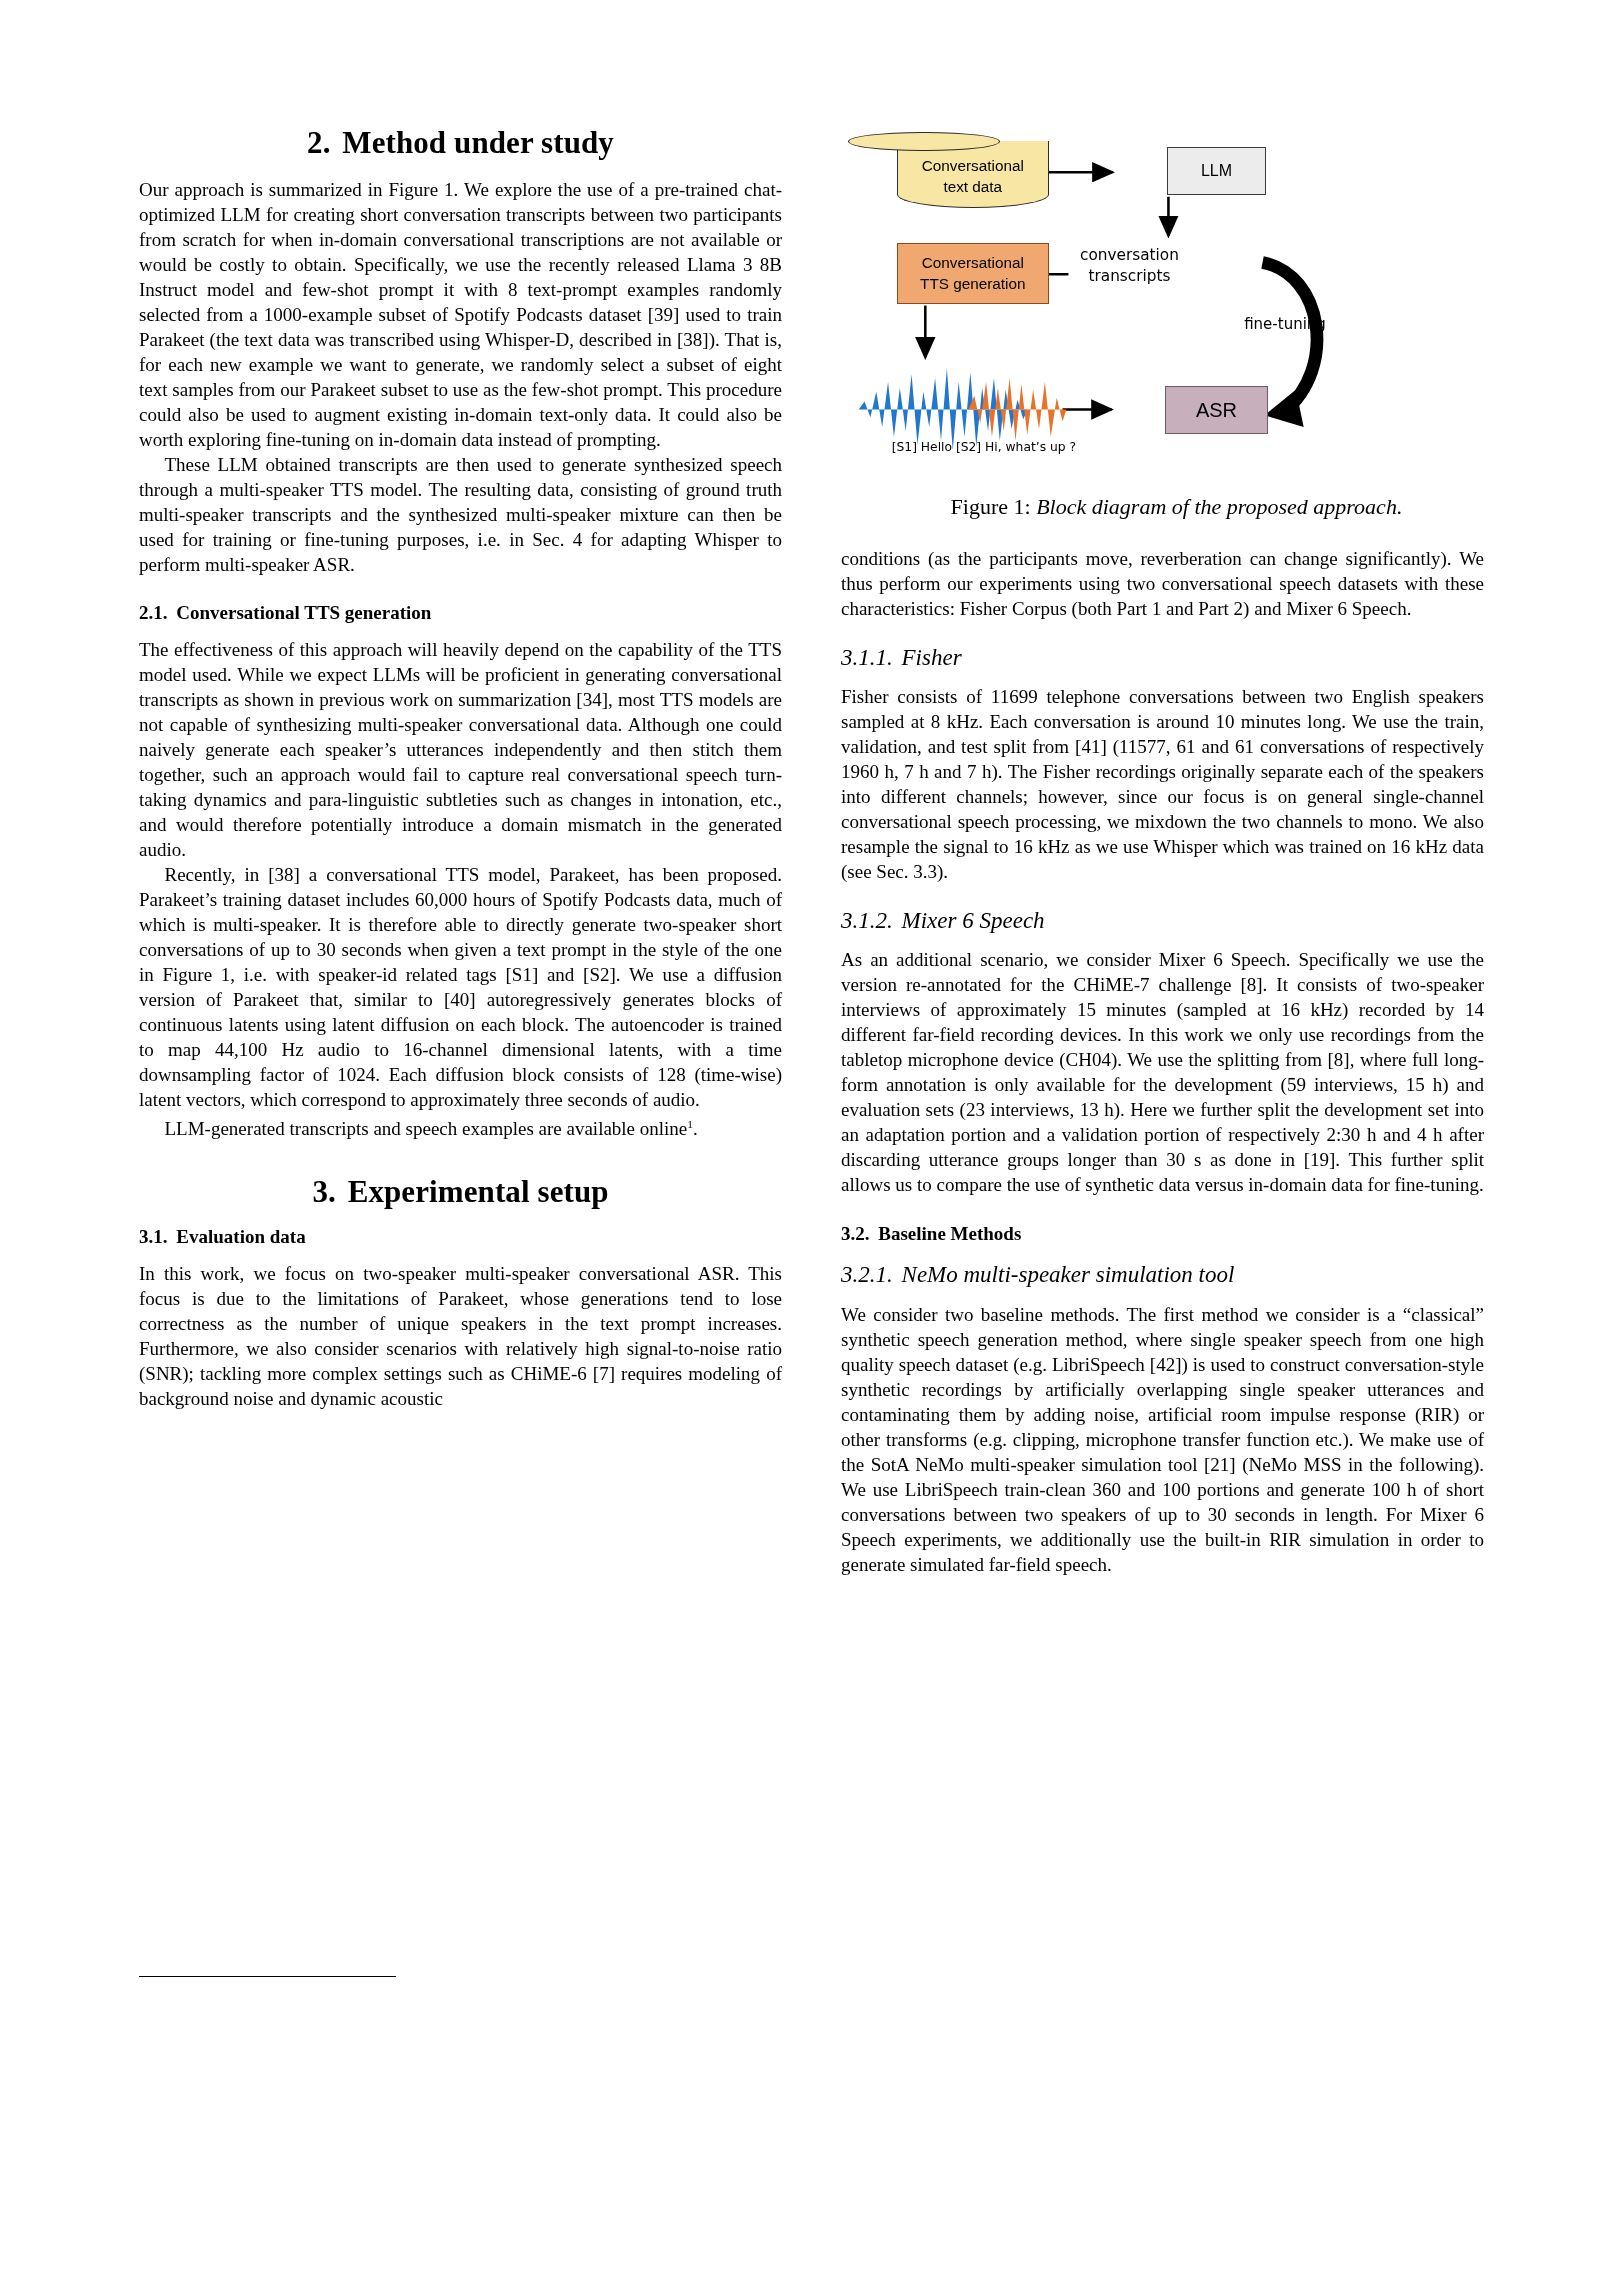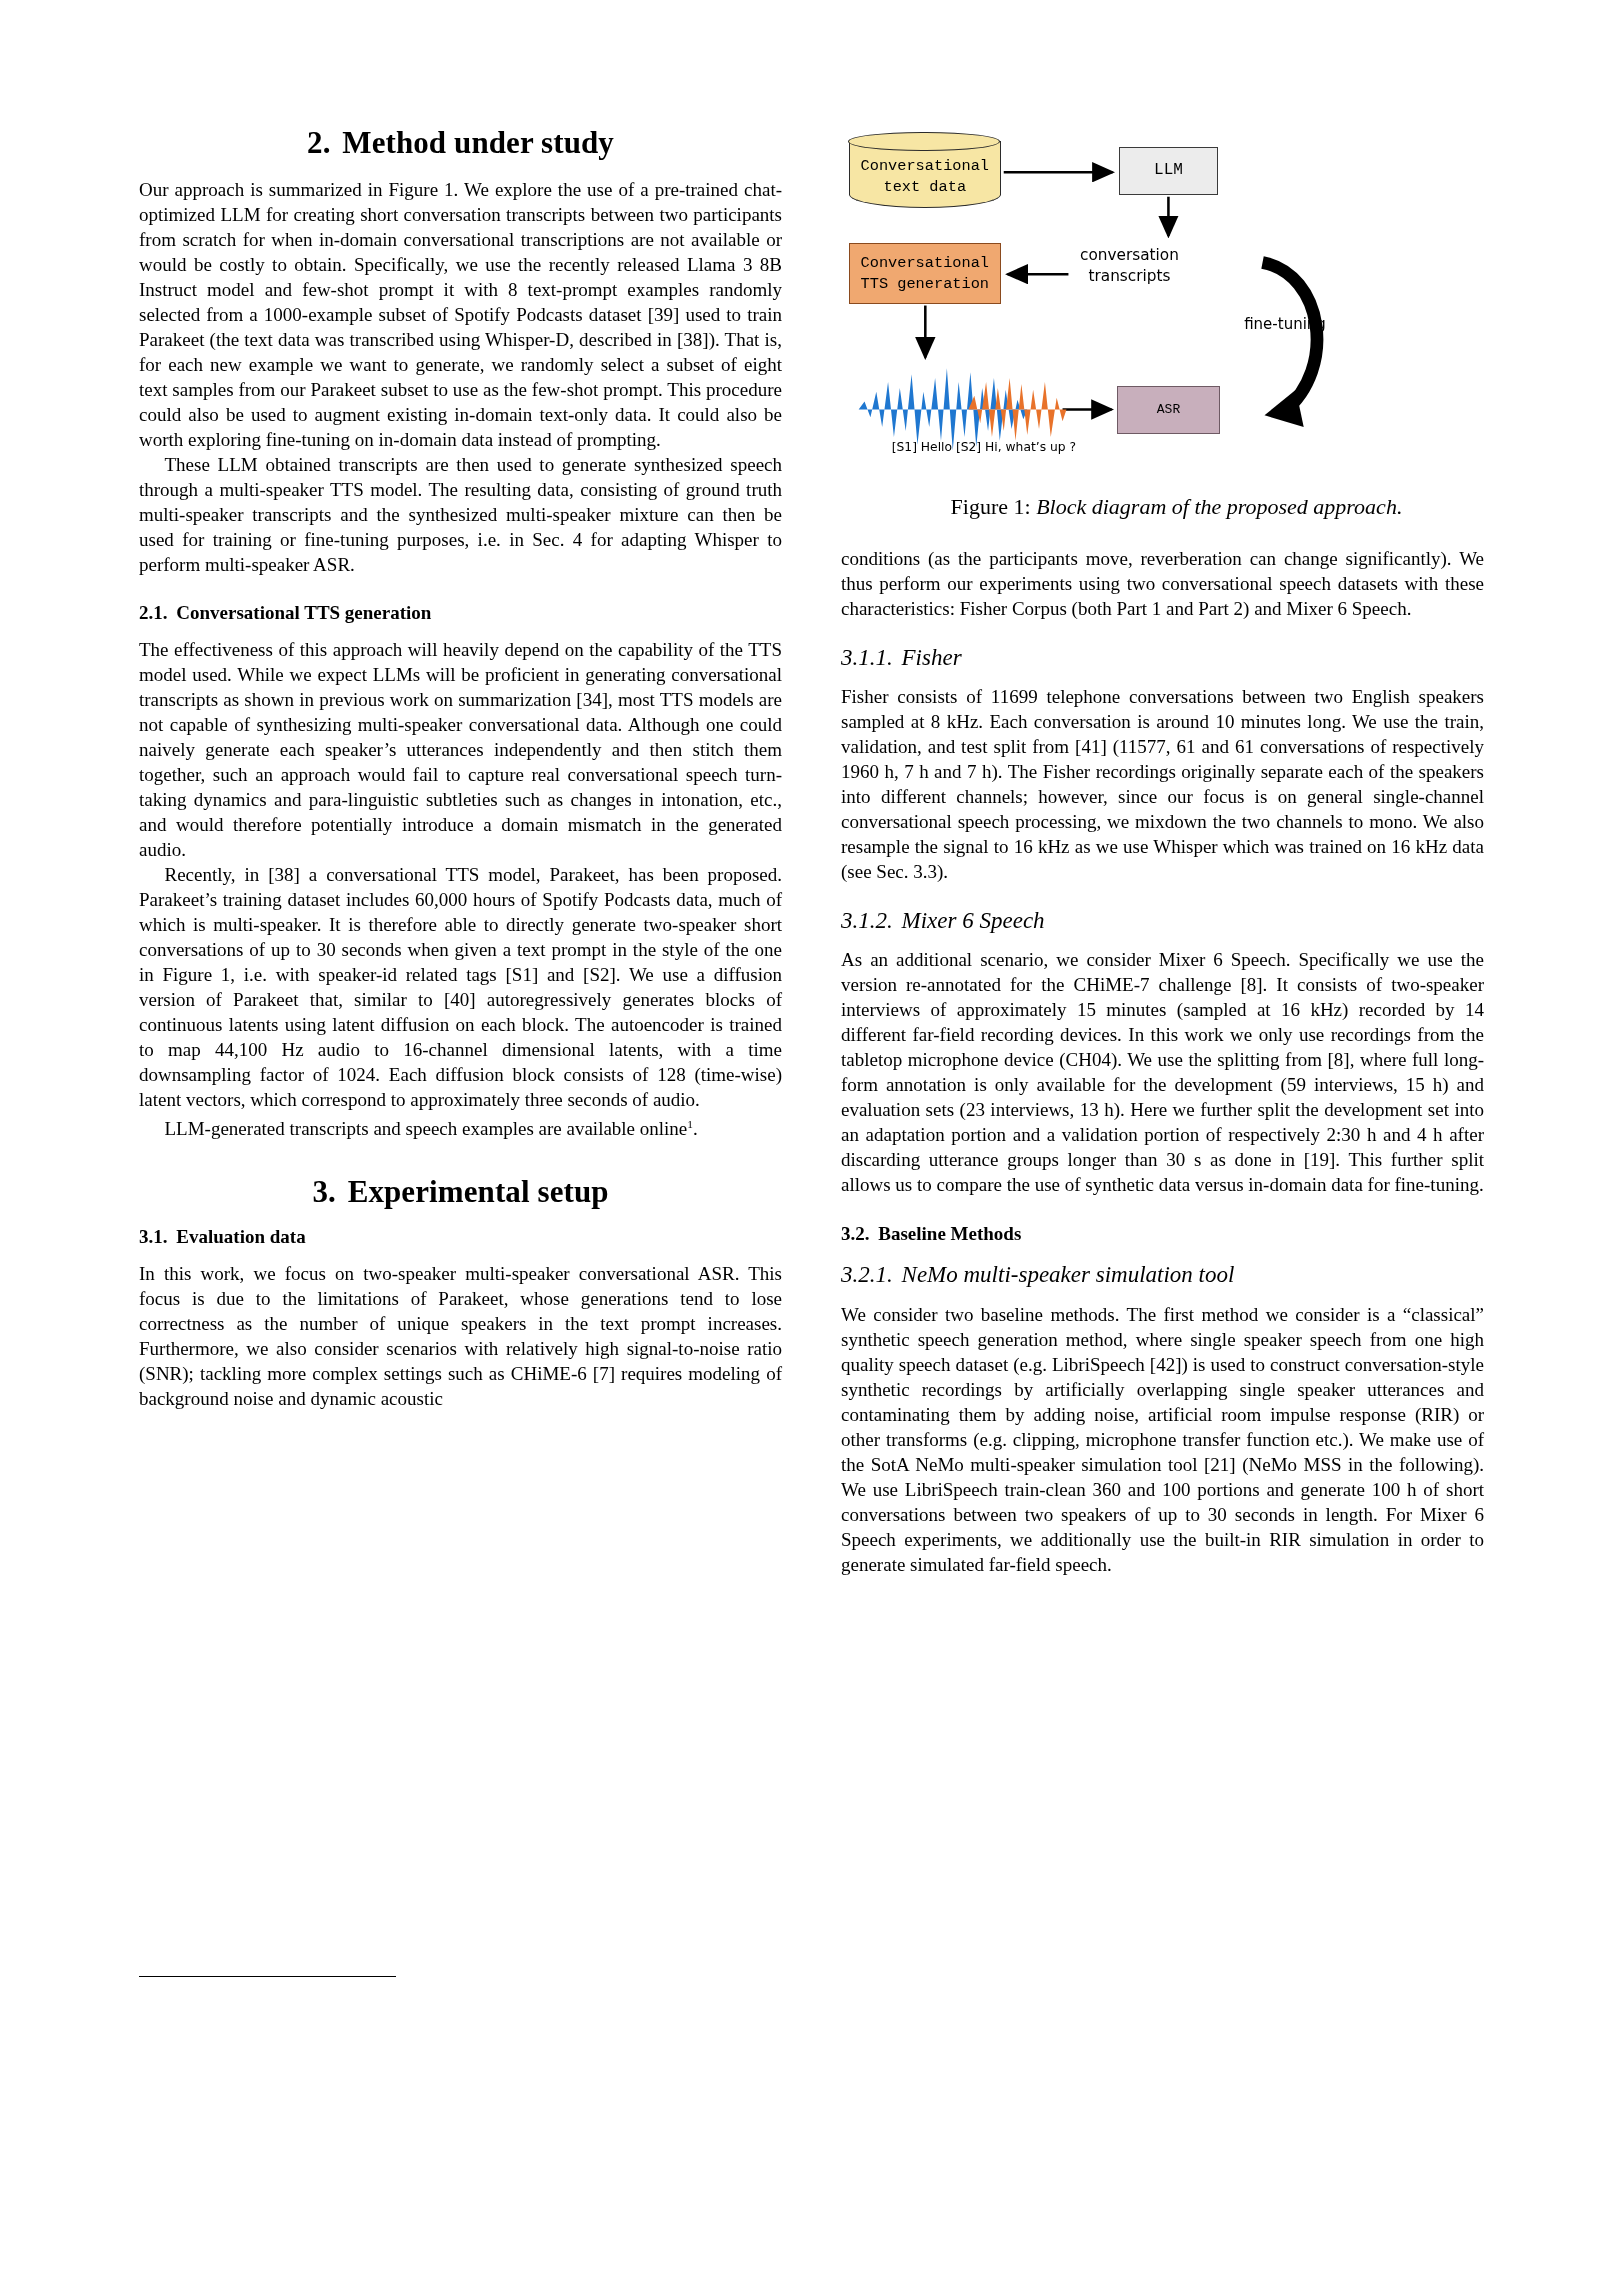--- a/index.html
+++ b/index.html
@@ -102,26 +102,27 @@
   }
   .fig-canvas {
     position: absolute;
     left: 0; top: 0;
     width: 647px; height: 365px;
   }
 
   .node {
     position: absolute;
     box-sizing: border-box;
-    font-family: Liberation Mono, monospace;
+    font-family: Liberation Sans, sans-serif;
     display: flex;
     align-items: center;
     justify-content: center;
     text-align: center;
     line-height: 1.34;
+    margin-left: 48px;
   }
 
   
   .cyl {
     left: 7.8px;
     top: 15.7px;
     width: 152px;
     height: 67px;
     background: #F7E6A4;
     border-left: 1.6px solid #2b2b2b;
@@ -165,21 +166,21 @@
     font-size: 15.3px;
   }
 
   .box-asr {
     left: 276px;
     top: 261px;
     width: 103px;
     height: 48px;
     background: #C8AFBC;
     border: 1.4px solid #6e5a64;
-    font-size: 13px;
+    font-size: 20px;
   }
 
   .lbl {
     position: absolute;
     font-family: "DejaVu Sans", "Liberation Sans", sans-serif;
     text-align: center;
     line-height: 1.35;
   }
   .lbl-transcripts {
     left: 204px;

